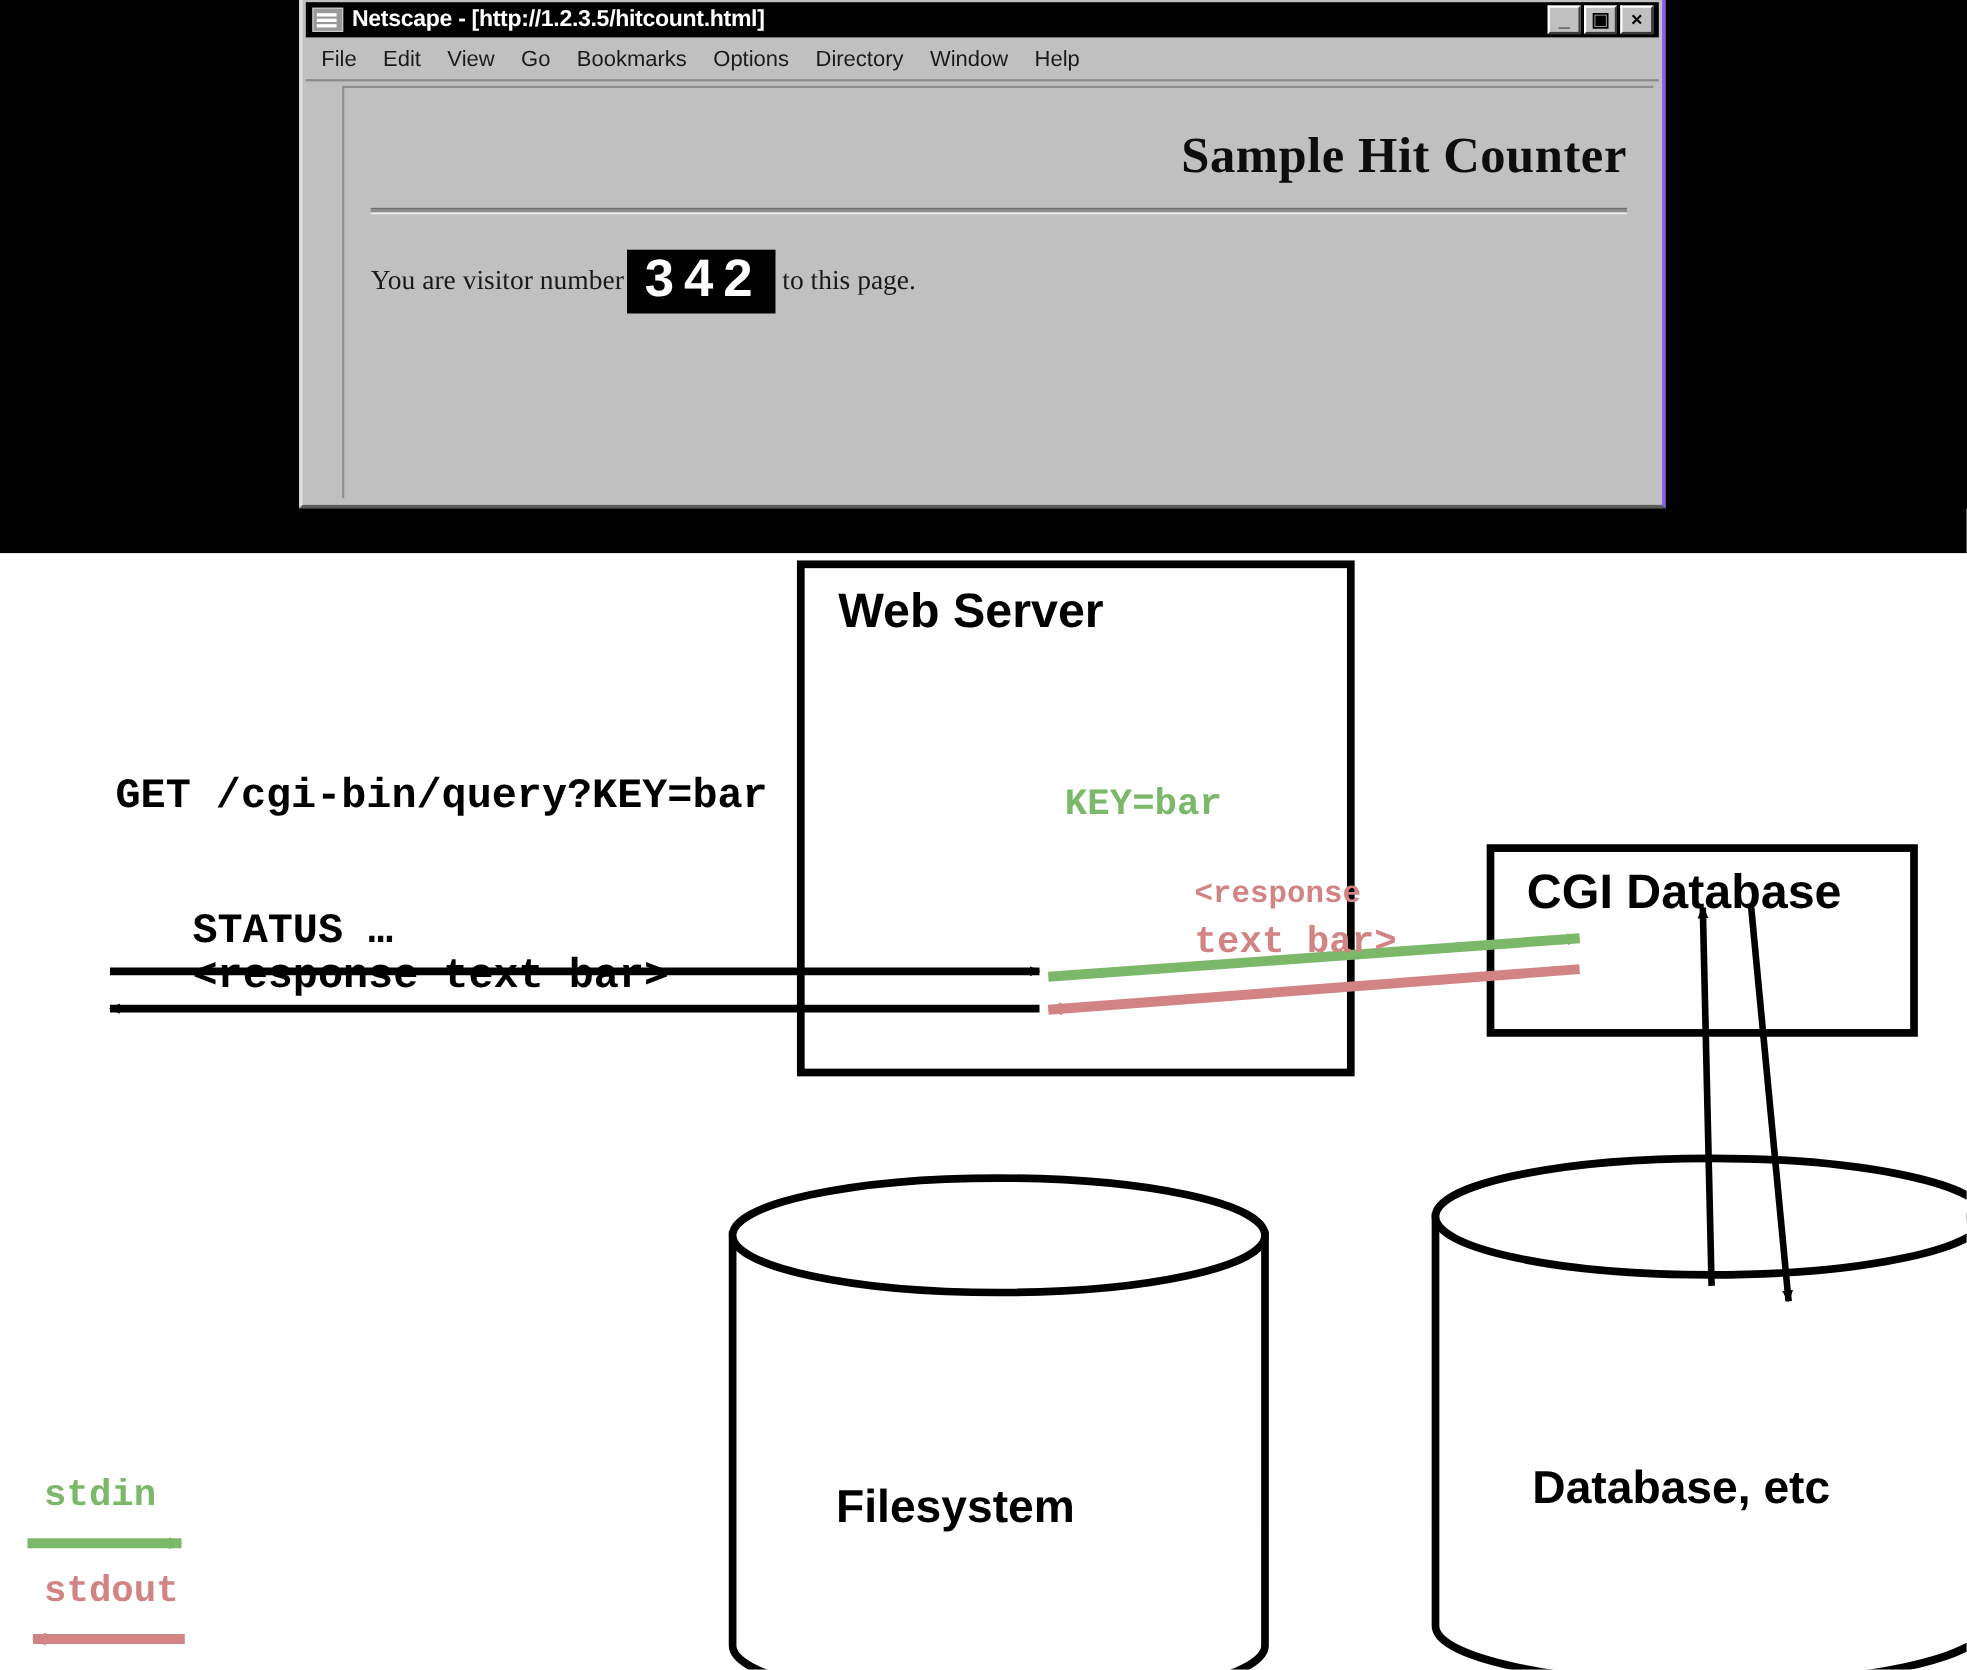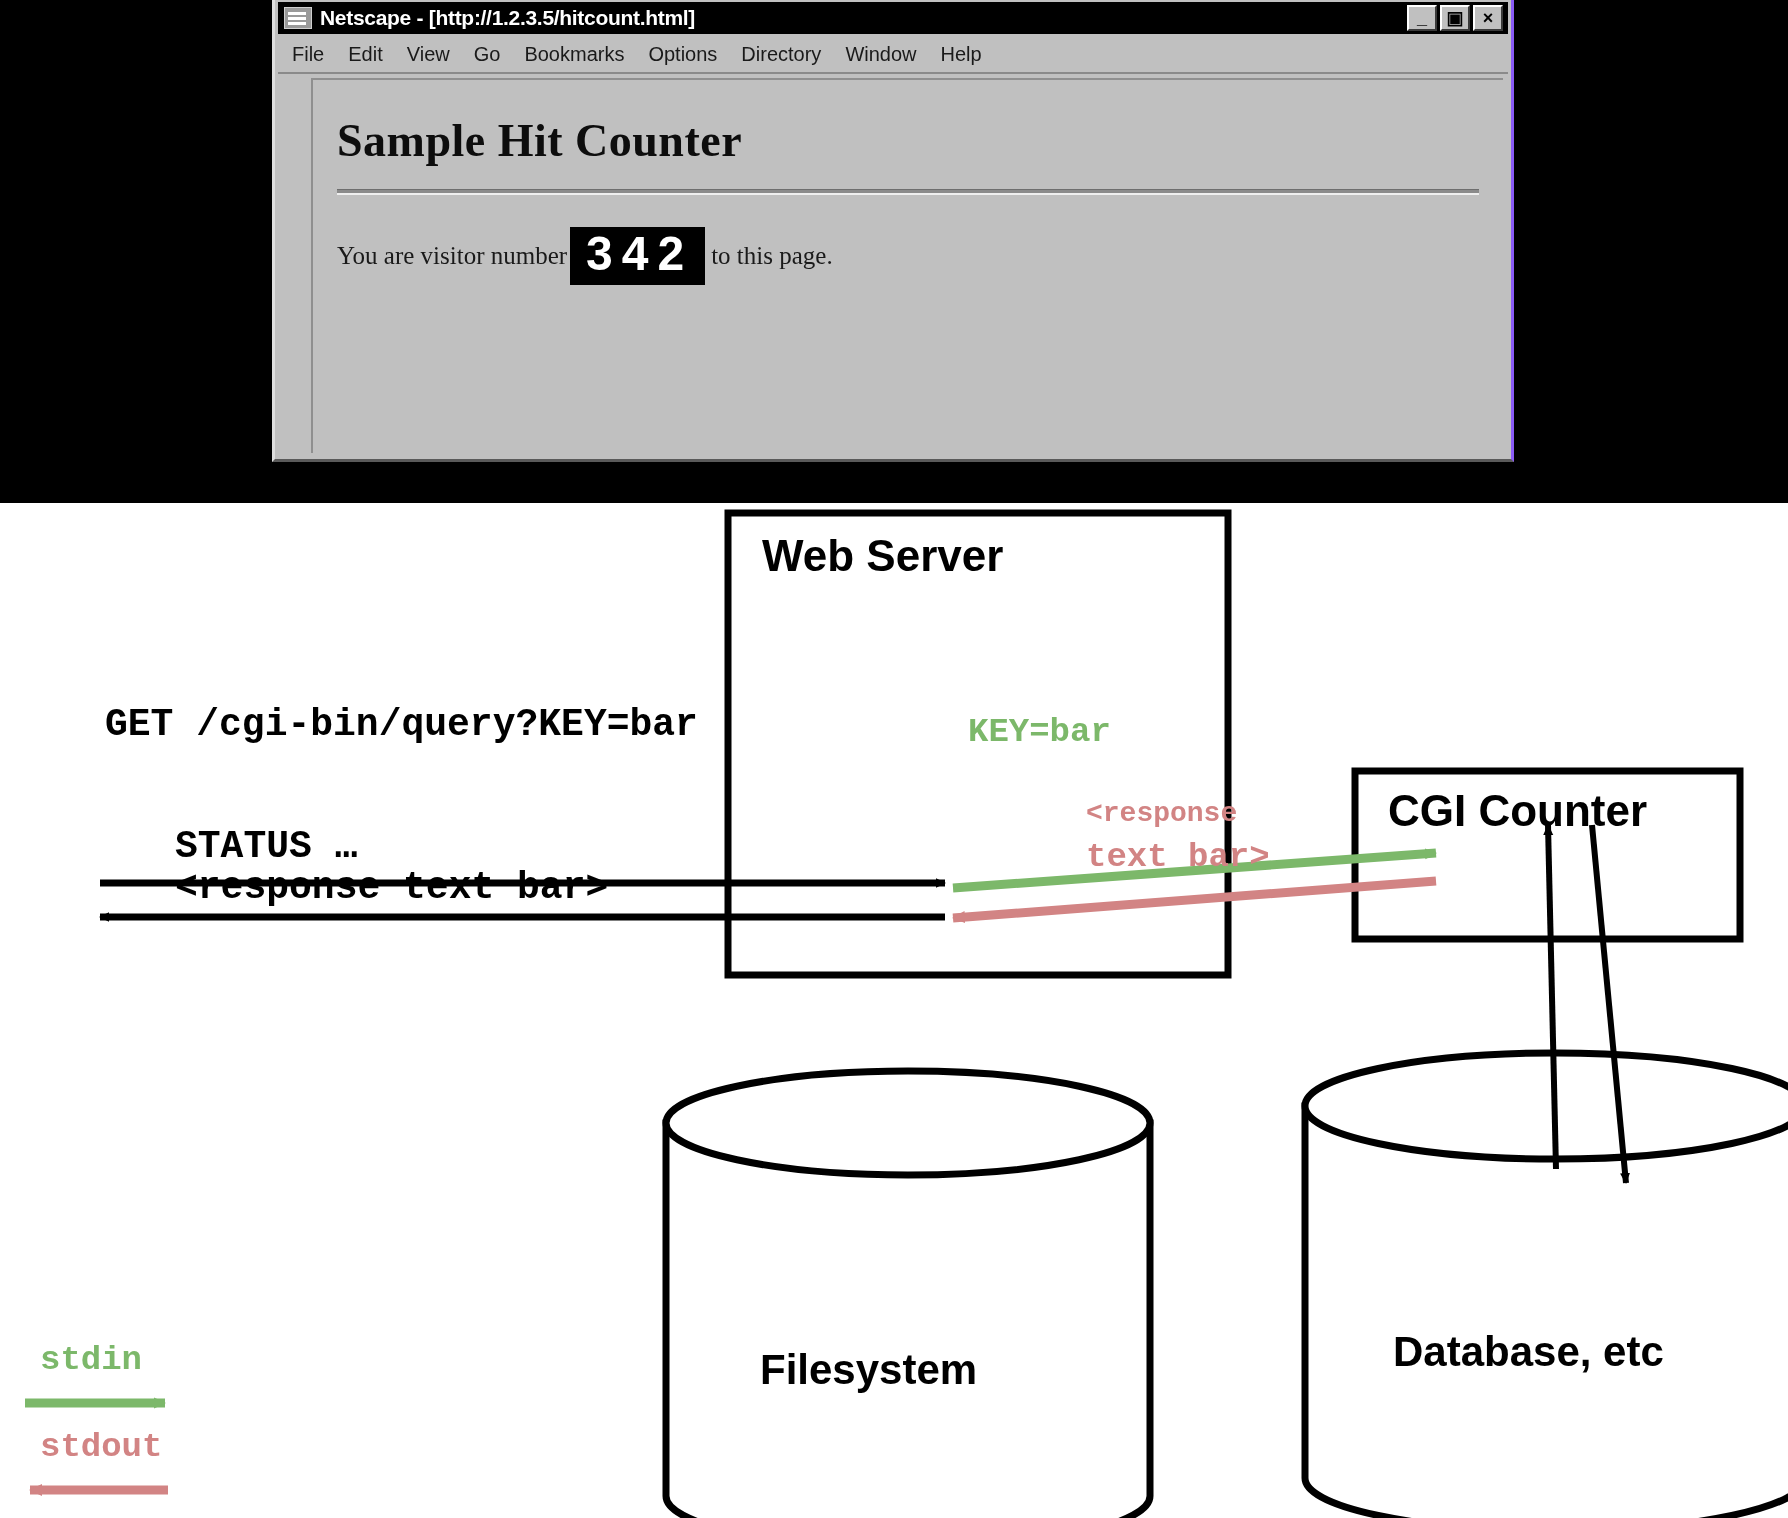--- a/index.html
+++ b/index.html
@@ -31,21 +31,21 @@
   #menubar{position:absolute;left:3px;top:36px;right:3px;height:36px;background:#c0c0c0;
        display:flex;align-items:center;padding-left:14px;gap:24px;
        border-bottom:2px solid #8a8a8a;}
   .menu-item{font-size:20px;color:#1a1a1a;font-family:"Liberation Sans",sans-serif;
        white-space:nowrap;}
 
   #content-area{position:absolute;left:36px;top:78px;right:8px;bottom:6px;
        background:#c0c0c0;border-left:2px solid #8f8f8f;border-top:2px solid #8f8f8f;
        box-sizing:border-box;padding:0 24px;overflow:hidden;}
 
-  #page-heading{text-align:left;font-family:"Liberation Serif",serif;font-weight:bold;
+  #page-heading{text-align:right;font-family:"Liberation Serif",serif;font-weight:bold;
        font-size:46px;color:#0d0d0d;margin:34px 0 0 0;letter-spacing:0.5px;}
   #page-intro{font-family:"Liberation Serif",serif;font-size:25px;color:#1a1a1a;
        margin-top:46px;}
   #page-hr{height:3px;background:#8b8b8b;border-top:1px solid #6e6e6e;
        border-bottom:2px solid #efefef;margin-top:22px;}
   #visitor-line{display:flex;align-items:center;margin-top:32px;
        font-family:"Liberation Serif",serif;font-size:25px;color:#1a1a1a;}
   #counter-box{background:#000;color:#fff;font-family:"Liberation Sans",sans-serif;
        font-weight:bold;font-size:48px;letter-spacing:9px;padding:2px 12px 6px 16px;
        margin:0 6px 0 3px;line-height:1.05;}
@@ -140,21 +140,21 @@
     <line x1="1436" y1="378" x2="953" y2="415" stroke="#d28484" stroke-width="9" marker-end="url(#ahRed)"></line>
 
     <line x1="1556" y1="666" x2="1548" y2="322" stroke="#000" stroke-width="6" marker-end="url(#ahBlackThin)"></line>
     <line x1="1592" y1="322" x2="1626" y2="680" stroke="#000" stroke-width="6" marker-end="url(#ahBlackThin)"></line>
 
     <line x1="25" y1="900" x2="165" y2="900" stroke="#7cb86a" stroke-width="9" marker-end="url(#ahGreen)"></line>
     <line x1="168" y1="987" x2="30" y2="987" stroke="#d28484" stroke-width="9" marker-end="url(#ahRed)"></line>
   </svg>
 
   <div class="lbl" style="left:762px;top:28px;font-size:44px;">Web Server</div>
-  <div class="lbl" style="left:1388px;top:283px;font-size:44px;">CGI Counter</div>
+  <div class="lbl" style="left:1388px;top:283px;font-size:44px;">CGI Database</div>
 
   <div class="lbl" style="left:760px;top:843px;font-size:42px;">Filesystem</div>
   <div class="lbl" style="left:1393px;top:825px;font-size:42px;">Database, etc</div>
 
   <div class="mono" style="left:105px;top:200px;font-size:38px;color:#000;">GET /cgi-bin/query?KEY=bar</div>
   <div class="mono" style="left:175px;top:322px;font-size:38px;color:#000;">STATUS …</div>
   <div class="mono" style="left:175px;top:363px;font-size:38px;color:#000;">&lt;response text bar&gt;</div>
 
   <div class="mono" style="left:968px;top:210px;font-size:34px;color:#7cb86a;">KEY=bar</div>
   <div class="mono" style="left:1086px;top:295px;font-size:28px;color:#d28484;">&lt;response</div>

